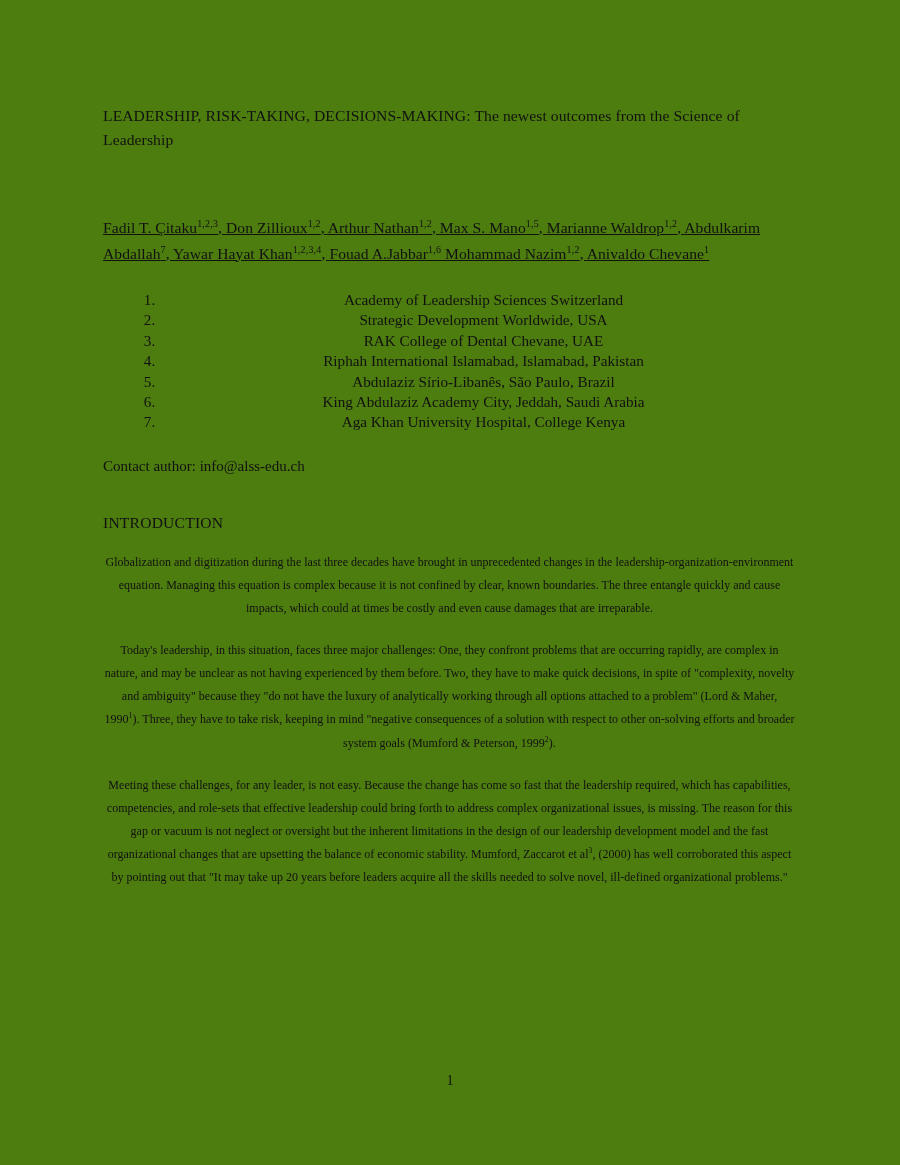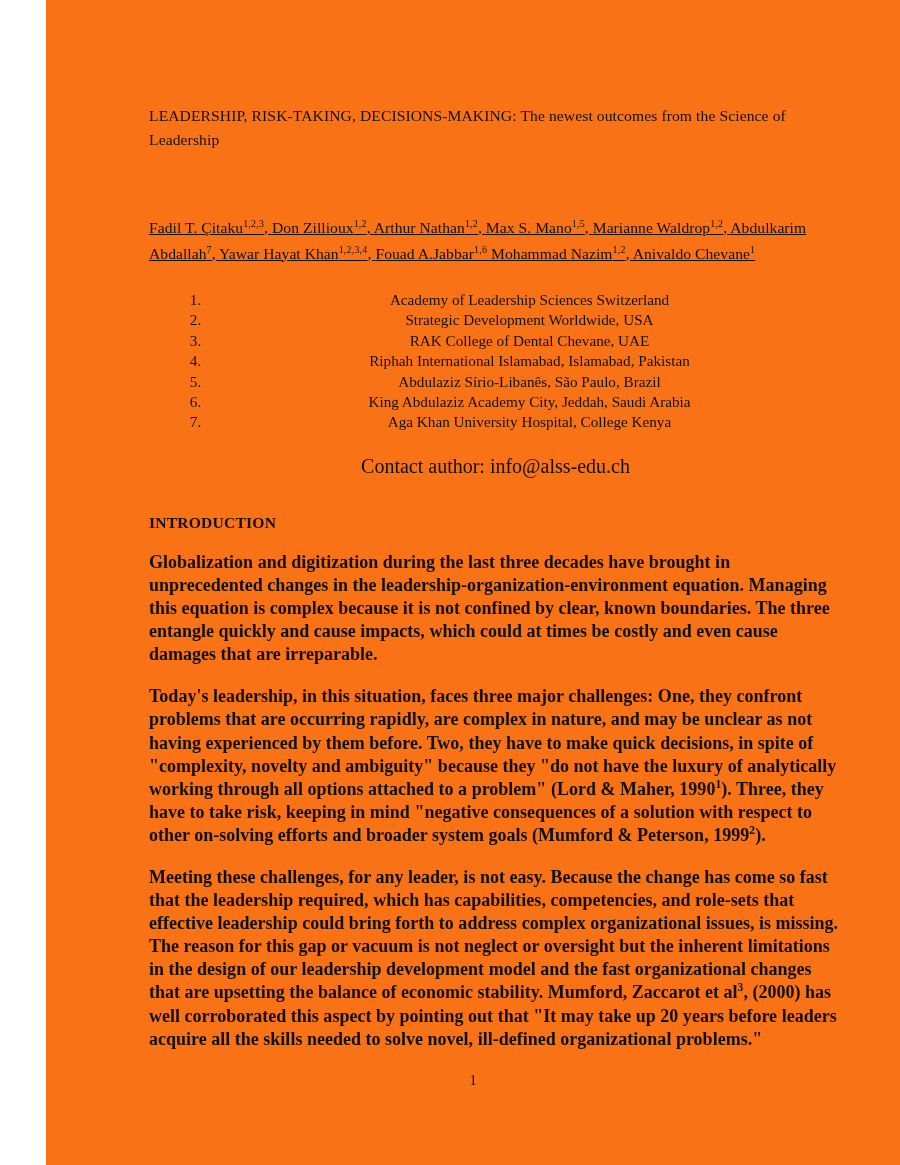--- a/index.html
+++ b/index.html
@@ -12,22 +12,21 @@
     width: 900px;
     height: 1165px;
     position: relative;
     font-family: "Liberation Serif", "DejaVu Serif", serif;
     color: #111111;
     overflow: hidden;
   }
   .page {
     position: absolute;
     inset: 0;
-    background: #f97316;
-    margin-left: 46px;
+    background: #4d7c0f;
   }
   .content {
     position: absolute;
     left: 103px;
     top: 104px;
     width: 693px;
   }
   .title {
     font-size: 15.6px;
     line-height: 23.5px;
@@ -55,37 +54,35 @@
     line-height: 20.4px;
     list-style-position: outside;
   }
   .affiliations li {
     padding-left: 12px;
     margin: 0;
     text-align: center;
   }
   .contact {
     margin-top: 23px;
-    font-size: 20px;
+    font-size: 15px;
     line-height: 21px;
-    text-align: center;
   }
   .section-heading {
     margin-top: 37px;
     font-size: 15.6px;
-    font-weight: bold;
+    font-weight: normal;
     letter-spacing: 0.2px;
   }
   .para {
     margin-top: 19px;
-    font-size: 18px;
+    font-size: 12px;
     line-height: 23.1px;
-    text-align: left;
+    text-align: center;
     letter-spacing: 0.01px;
-    font-weight: bold;
   }
   .para:first-of-type {
     margin-top: 20px;
   }
   .page-number {
     position: absolute;
     left: 0;
     right: 0;
     top: 1072px;
     text-align: center;

